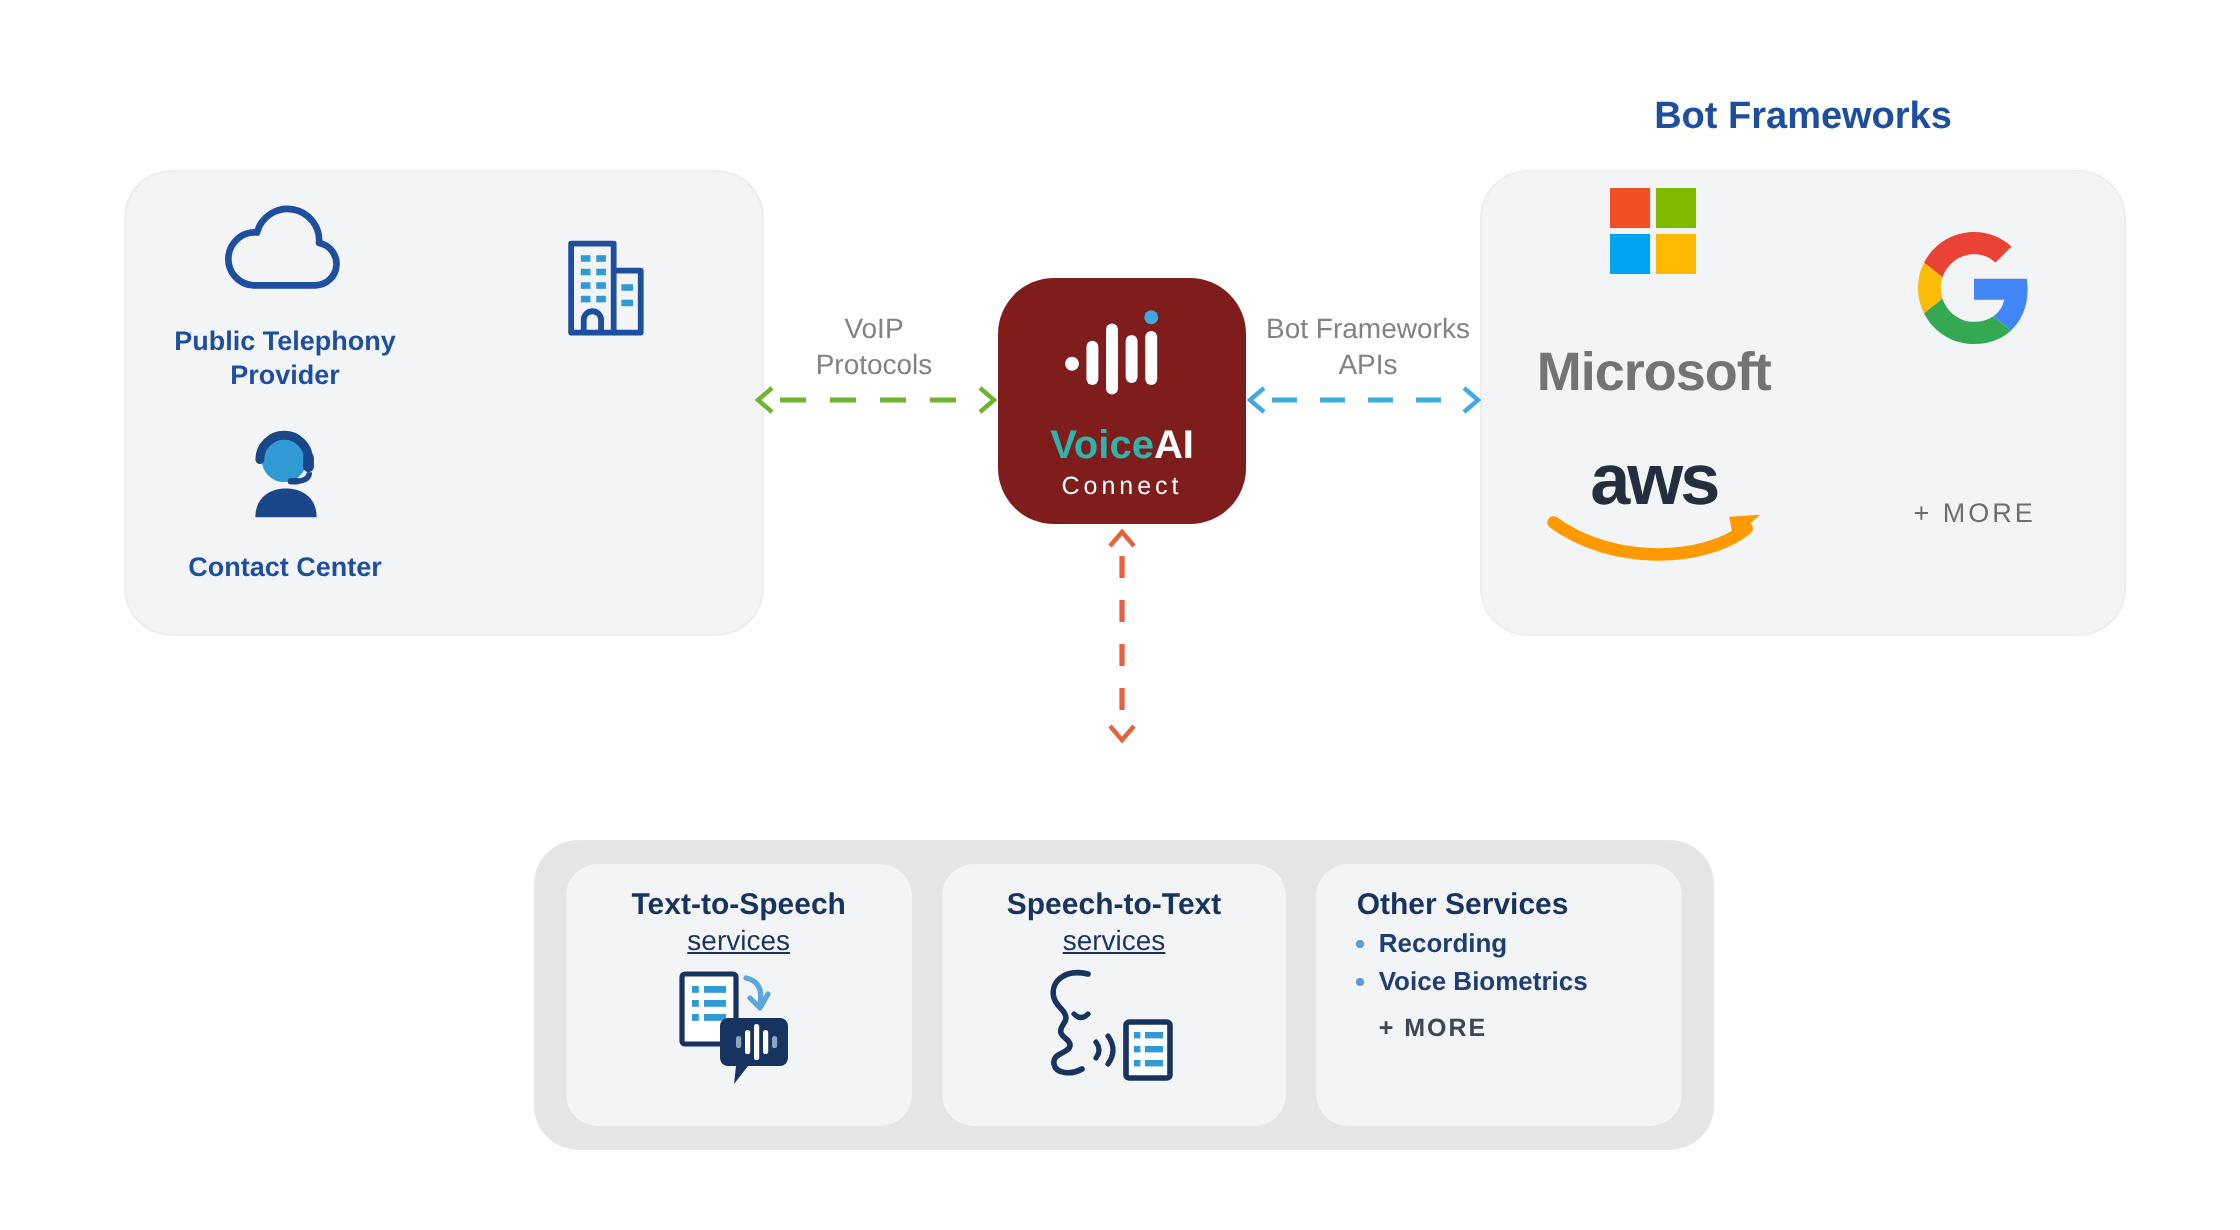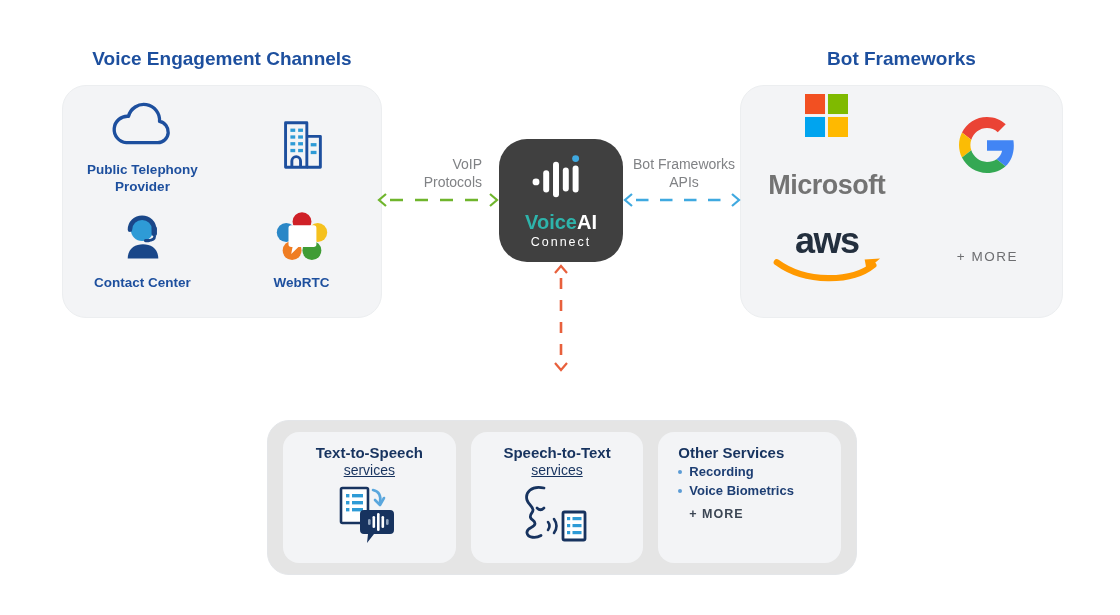--- a/index.html
+++ b/index.html
@@ -17,34 +17,34 @@
     display:grid; grid-template-columns:1fr 1fr; grid-template-rows:1fr 1fr; padding:10px 0 14px; }
   #panel-bots { left:740px; top:85px; width:323px; height:233px;
     display:grid; grid-template-columns:1.15fr 1fr; grid-template-rows:1fr 1fr; padding:6px 0; }
 
   .cell { display:flex; flex-direction:column; align-items:center; justify-content:center; gap:7px; }
   .cell .caption { font-size:13.5px; font-weight:bold; color:#1d4f9e; text-align:center; line-height:1.25; }
   .caption.w130 { width:132px; }
   .caption.w120 { width:124px; }
 
   
-  .vac-logo { position:absolute; left:499px; top:139px; width:124px; height:123px; background:#404040;
+  .vac-logo { position:absolute; left:499px; top:139px; width:124px; height:123px; background:#7f1d1d;
     border-radius:28px; display:flex; flex-direction:column; align-items:center; justify-content:flex-start; padding-top:15px; }
   .vac-word { margin-top:4px; font-size:20px; font-weight:bold; line-height:1; }
   .vac-word .teal { color:#2eb4ab; }
   .vac-word .white { color:#ffffff; }
   .vac-sub { margin-top:3px; color:#ffffff; font-size:12.5px; letter-spacing:2px; }
 
   .arrow { position:absolute; }
   #arrow-voip { left:376px; top:192px; }
   #arrow-bot  { left:622px; top:192px; }
   #arrow-speech { left:553px; top:264px; }
 
   .conn-label { position:absolute; font-size:14px; color:#808285; text-align:center; line-height:1.25; }
-  #label-voip { left:392px; top:156px; width:90px;text-align:right; }
+  #label-voip { left:392px; top:156px; width:90px; }
   #label-bot  { left:624px; top:156px; width:120px; }
   #label-speech { left:568px; top:311px; width:110px; }
 
   
   .ms-logo { display:flex; flex-direction:column; align-items:center; gap:4px; }
   .ms-word { font-size:27px; font-weight:600; color:#737373; letter-spacing:-0.5px; line-height:1;margin-top:27px; }
   .aws-logo { display:flex; flex-direction:column; align-items:center; }
   .aws-word { font-size:36px; font-weight:bold; color:#232f3e; letter-spacing:-1.5px; line-height:0.85; }
   .more-text { font-size:13.5px; color:#6d6e71; letter-spacing:1.5px; }
 
@@ -61,21 +61,20 @@
   .bullet-list { display:flex; flex-direction:column; gap:4px; }
   .bullet-row { display:flex; align-items:center; gap:7px; font-size:13px; font-weight:bold; color:#1d3e73; }
   .bullet-dot { width:4px; height:4px; border-radius:50%; background:#5b9bd5; flex:0 0 auto; }
   .other-more { margin-top:9px; margin-left:11px; font-size:12.5px; color:#3c4654; letter-spacing:1px; font-weight:bold; }
 </style>
 </head>
 <body>
 
 <div class="canvas">
 
-  <div id="heading-left" class="section-heading">Voice Engagement Channels</div>
   <div id="heading-right" class="section-heading">Bot Frameworks</div>
 
   <div id="panel-channels" class="panel">
     <div class="cell">
       <span>
         <svg width="76" height="52" viewBox="0 0 80 56" fill="none">
           <path d="M22 47 h34 a11.5 11.5 0 0 0 1.8 -22.8 A17 17 0 0 0 24.4 18.6 A12.7 12.7 0 0 0 22 47 Z" stroke="#1d4f9e" stroke-width="3.6" stroke-linejoin="round"></path>
         </svg>
       </span>
       <div class="caption w130">Public Telephony Provider</div>
@@ -104,33 +103,20 @@
         <svg width="54" height="54" viewBox="0 0 60 60" fill="none">
           <path d="M13 54 C13 43 21 38 30 38 C39 38 47 43 47 54 Z" fill="#1a4789"></path>
           <circle cx="29" cy="22" r="12.5" fill="#2e9bd6"></circle>
           <path d="M15.5 22 a13.5 13.5 0 0 1 27 0" stroke="#1a4789" stroke-width="5" stroke-linecap="round"></path>
           <rect x="39.5" y="18" width="6" height="11" rx="3" fill="#1a4789"></rect>
           <path d="M43 29 q0 5 -8 5" stroke="#1a4789" stroke-width="3" fill="none"></path>
           <rect x="31" y="32.2" width="7" height="3.6" rx="1.8" fill="#1a4789"></rect>
         </svg>
       </span>
       <div class="caption">Contact Center</div>
-    </div>
-    <div class="cell">
-      <span>
-        <svg width="54" height="54" viewBox="0 0 60 60">
-          <circle cx="30" cy="13" r="10.5" fill="#cf2027"></circle>
-          <circle cx="12.5" cy="25" r="10.5" fill="#2a87c7"></circle>
-          <circle cx="47.5" cy="25" r="10.5" fill="#f5c11e"></circle>
-          <circle cx="19" cy="45" r="10.5" fill="#ef7d23"></circle>
-          <circle cx="41" cy="45" r="10.5" fill="#3f9c35"></circle>
-          <path d="M18 17 h25 a3 3 0 0 1 3 3 v18 a3 3 0 0 1 -3 3 h-17 l-8 8 l1.5-8 h-1.5 a3 3 0 0 1 -3 -3 v-18 a3 3 0 0 1 3 -3 z" fill="#ffffff"></path>
-        </svg>
-      </span>
-      <div class="caption">WebRTC</div>
     </div>
   </div>
 
   <div id="panel-bots" class="panel">
     <div class="cell">
       <div class="ms-logo">
         <span>
           <svg width="43" height="43" viewBox="0 0 44 44">
             <rect x="0" y="0" width="20.5" height="20.5" fill="#f25022"></rect>
             <rect x="23.5" y="0" width="20.5" height="20.5" fill="#7fba00"></rect>

